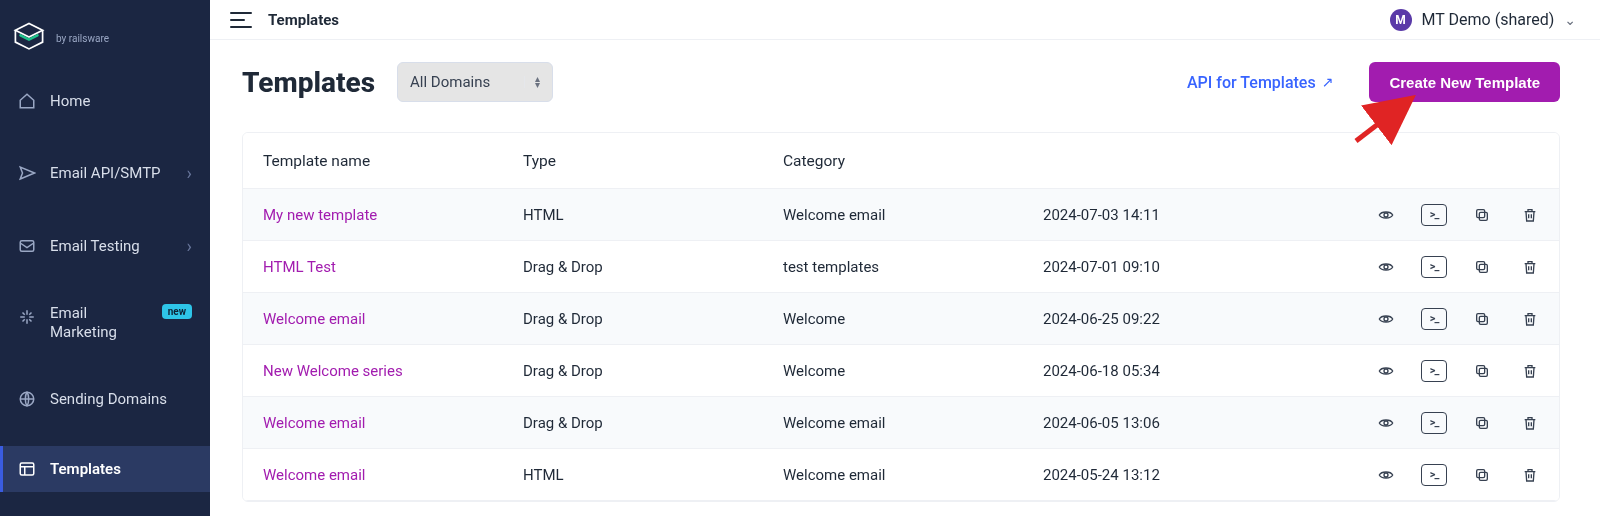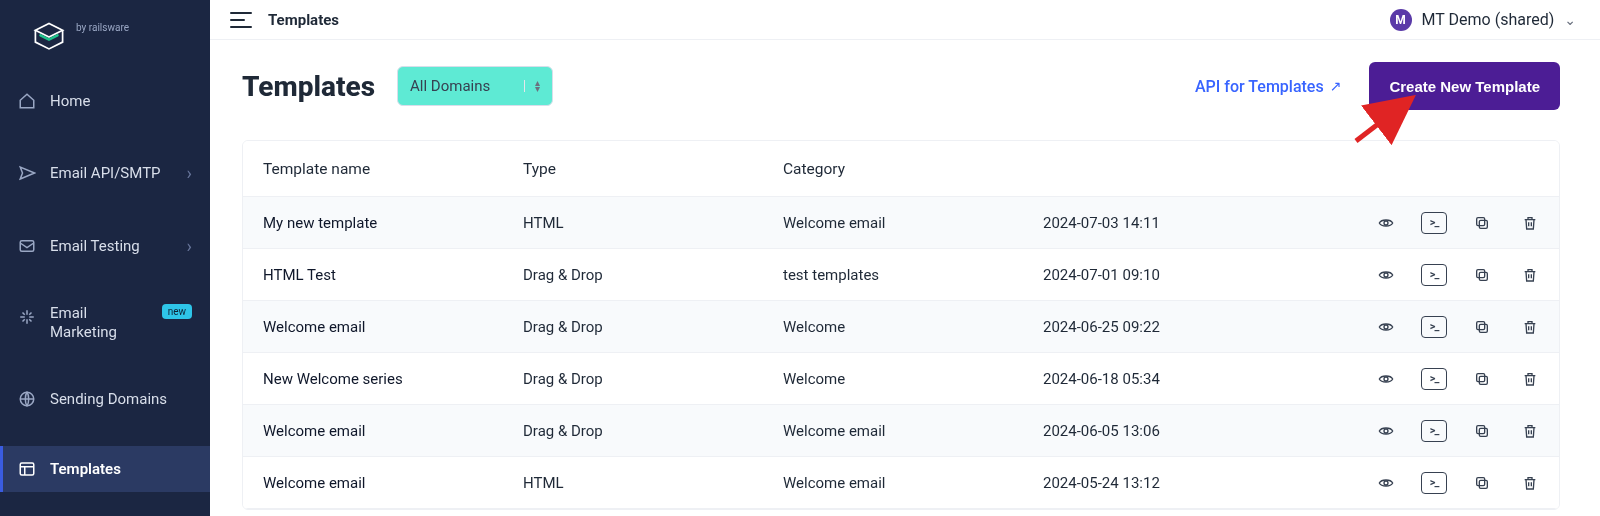--- a/index.html
+++ b/index.html
@@ -18,22 +18,23 @@
     left: 0; top: 0;
     width: 210px; height: 516px;
     background: #1b2642;
     color: #d8deea;
     display: flex;
     flex-direction: column;
     padding-top: 12px;
   }
   .logo-wrap {
     display: flex;
+    align-items: center;
     gap: 10px;
-    padding: 8px 24px 18px 32px;
+    padding: 8px 24px 18px 12px;
   }
   .logo-mark svg { display: block; }
   .logo-text {
     display: flex; flex-direction: column; line-height: 1;
   }
   .logo-text .main { font-size: 22px; font-weight: 700; color: #fff; letter-spacing: .2px;}
   .logo-text .sub  { font-size: 10px; color: #9aa7c4; margin-top: 3px; }
   .nav { display: flex; flex-direction: column; margin-top: 6px; gap: 24px; }
   .nav-item {
     display: flex; align-items: center;
@@ -53,21 +54,21 @@
     color: #fff;
     font-weight: 600;
     border-left: 3px solid #3a5ce0;
     padding-left: 15px;
   }
   .nav-item.active .icon { color:#fff; }
   .badge-new {
     background: #2ec5e8;
     color: #0d2235;
     font-size: 10px;
-    font-weight: 400;
+    font-weight: 700;
     padding: 2px 6px;
     border-radius: 4px;
     margin-left: auto;
   }
   .nav-spacer { height: 18px; }
 
   
   .topbar {
     position: absolute;
     left: 210px; right: 0; top: 0;
@@ -96,44 +97,44 @@
   }
   .header-row {
     display:flex; align-items:center; gap:22px;
   }
   .page-title { font-size: 28px; font-weight: 800; color:#1f2937; }
   .select {
     border:1px solid #d8deea; border-radius:6px;
     height:40px; min-width:156px;
     display:flex; align-items:center; justify-content:space-between;
     padding:0 12px; font-size:15px; color:#374151; cursor:pointer;
-    background:#5eead4;
+    background:#e5e5e5;
   }
   .select .caret { display:flex; flex-direction:column; line-height:6px; font-size:10px; color:#6b7280; border-left:1px solid #e5e7eb; padding-left:10px; margin-left:12px;}
-  .header-right { margin-left:auto; display:flex; gap:28px;}
+  .header-right { margin-left:auto; display:flex; gap:36px;}
   .api-link { color:#3864ff; font-size:16px; font-weight:500; display:flex; align-items:center; gap:6px; cursor:pointer; }
   .api-link .ext-icon { font-size:14px; }
   .btn-primary {
-    background:#4c1d95; color:#fff; border:none; border-radius:6px;
-    height:48px; padding:0 20px; font-size:15px; font-weight:700; cursor:pointer;
+    background:#a21caf; color:#fff; border:none; border-radius:6px;
+    height:40px; padding:0 20px; font-size:15px; font-weight:700; cursor:pointer;
   }
 
   
   .table-wrap { margin-top: 30px; border:1px solid #eef0f4; border-radius:6px; overflow:hidden;}
   .t-head, .t-row {
     display:grid;
     grid-template-columns: 260px 260px 260px 330px 1fr;
     align-items:center;
     padding: 0 20px;
   }
   .t-head { height:56px; font-weight:400; font-size:15.5px; color:#1f2937; border-bottom:1px solid #eef0f4; background:#fff;}
   .t-row  { height:52px; font-size:15px; border-bottom:1px solid #eef0f4; }
   .t-row:nth-child(odd){ background:#f8fafc; }
   .t-row:nth-child(even){ background:#fff; }
-  .t-name { color:#0f172a; cursor:pointer; }
+  .t-name { color:#a21caf; cursor:pointer; }
   .actions { display:flex; align-items:center; gap:22px; justify-content:flex-end; color:#374151; }
   .action-btn { width:26px; height:22px; display:inline-flex; align-items:center; justify-content:center; cursor:pointer; color:#374151;}
   .action-btn.boxed { border:1.5px solid #374151; border-radius:4px; font-size:11px; font-weight:700; letter-spacing:-1px; padding:0 3px;}
   .action-btn svg { width:16px; height:16px; stroke:#374151; }
 
   
   .annot-arrow {
     position:absolute;
     left: 1350px; top: 95px;
     width: 70px; height: 52px;

